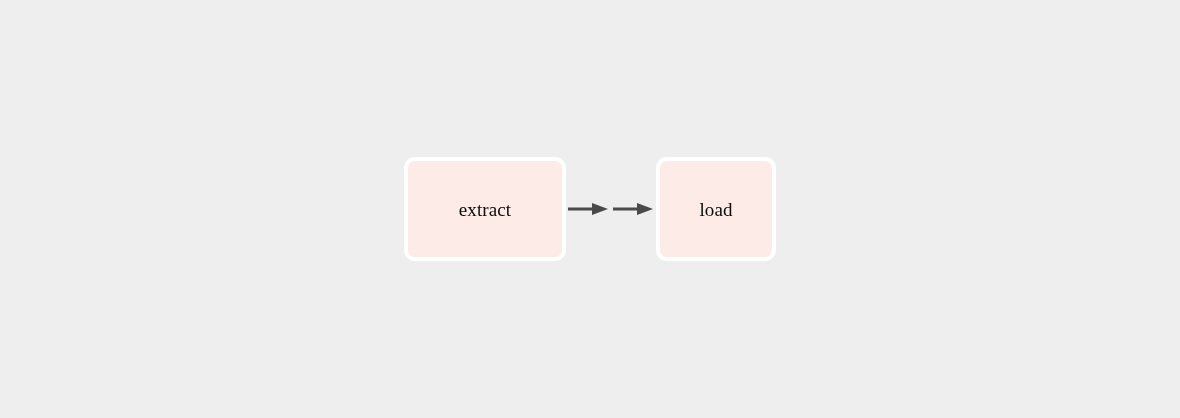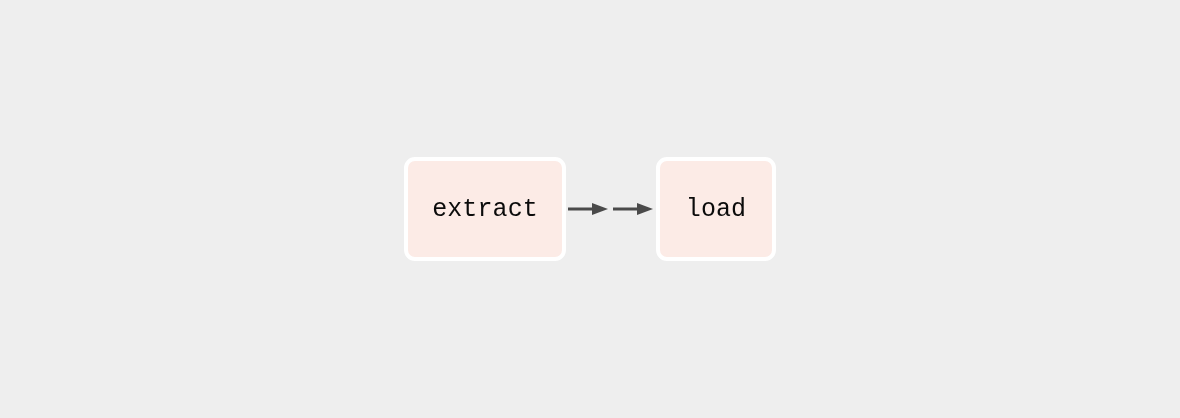--- a/index.html
+++ b/index.html
@@ -39,22 +39,22 @@
     border-radius: 11px;
     height: 104px;
     display: flex;
     align-items: center;
     justify-content: center;
     padding: 0 22px;
     flex: 0 0 auto;
   }
 
   .node-label {
-    font-family: Liberation Mono, monospace;
-    font-size: 25px;
+    font-family: Liberation Serif, serif;
+    font-size: 19px;
     line-height: 1;
     color: #0b0b0b;
     white-space: nowrap;
     letter-spacing: 0.1px;
   }
 
   .node-extract   { width: 162px; }
   .node-transform { width: 199px; }
   .node-load      { width: 120px; }
 

